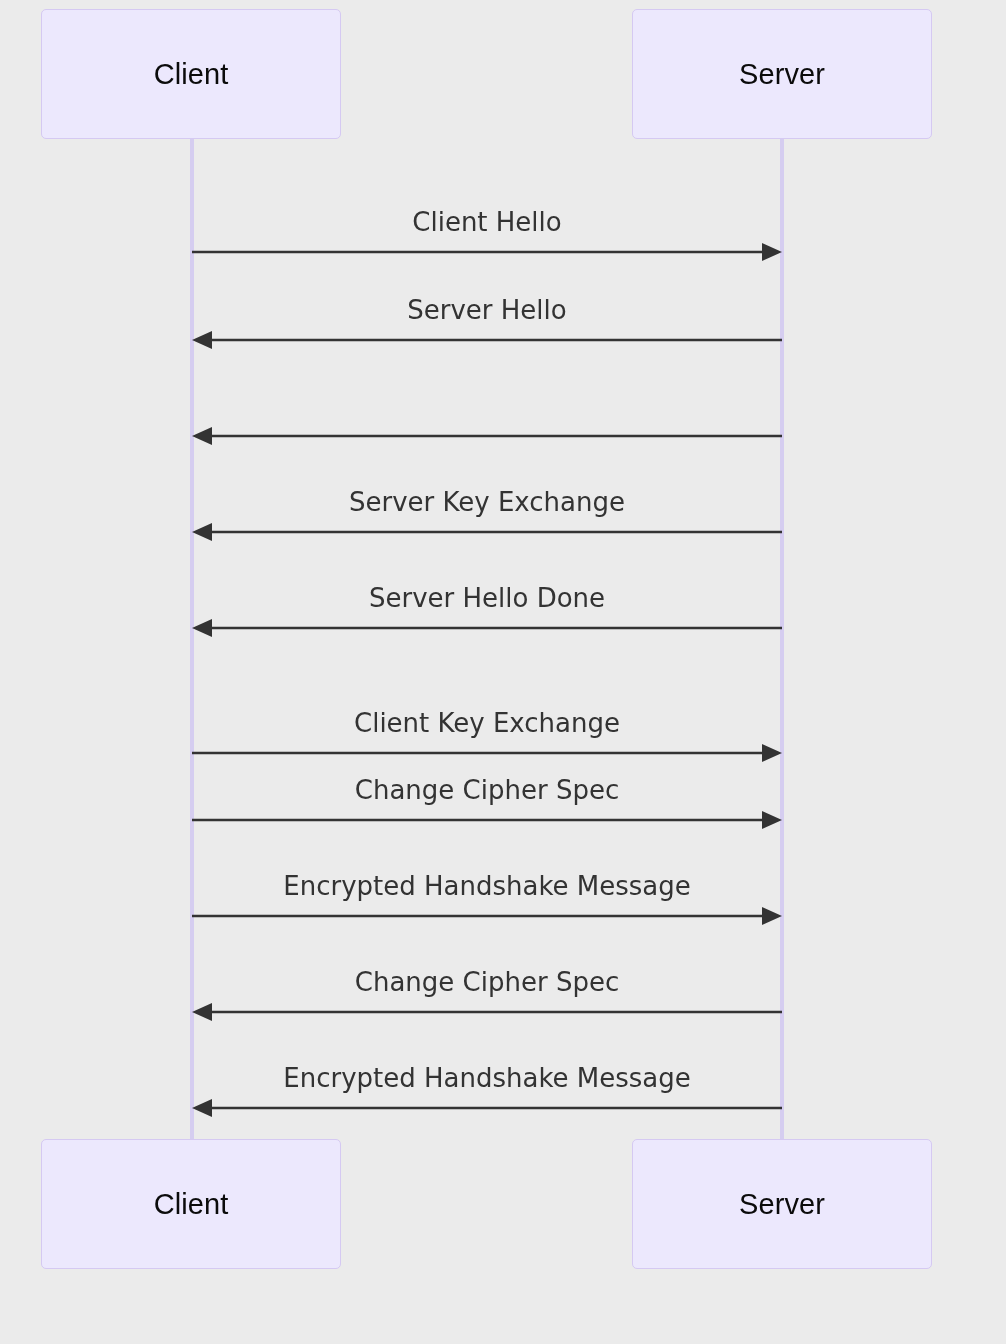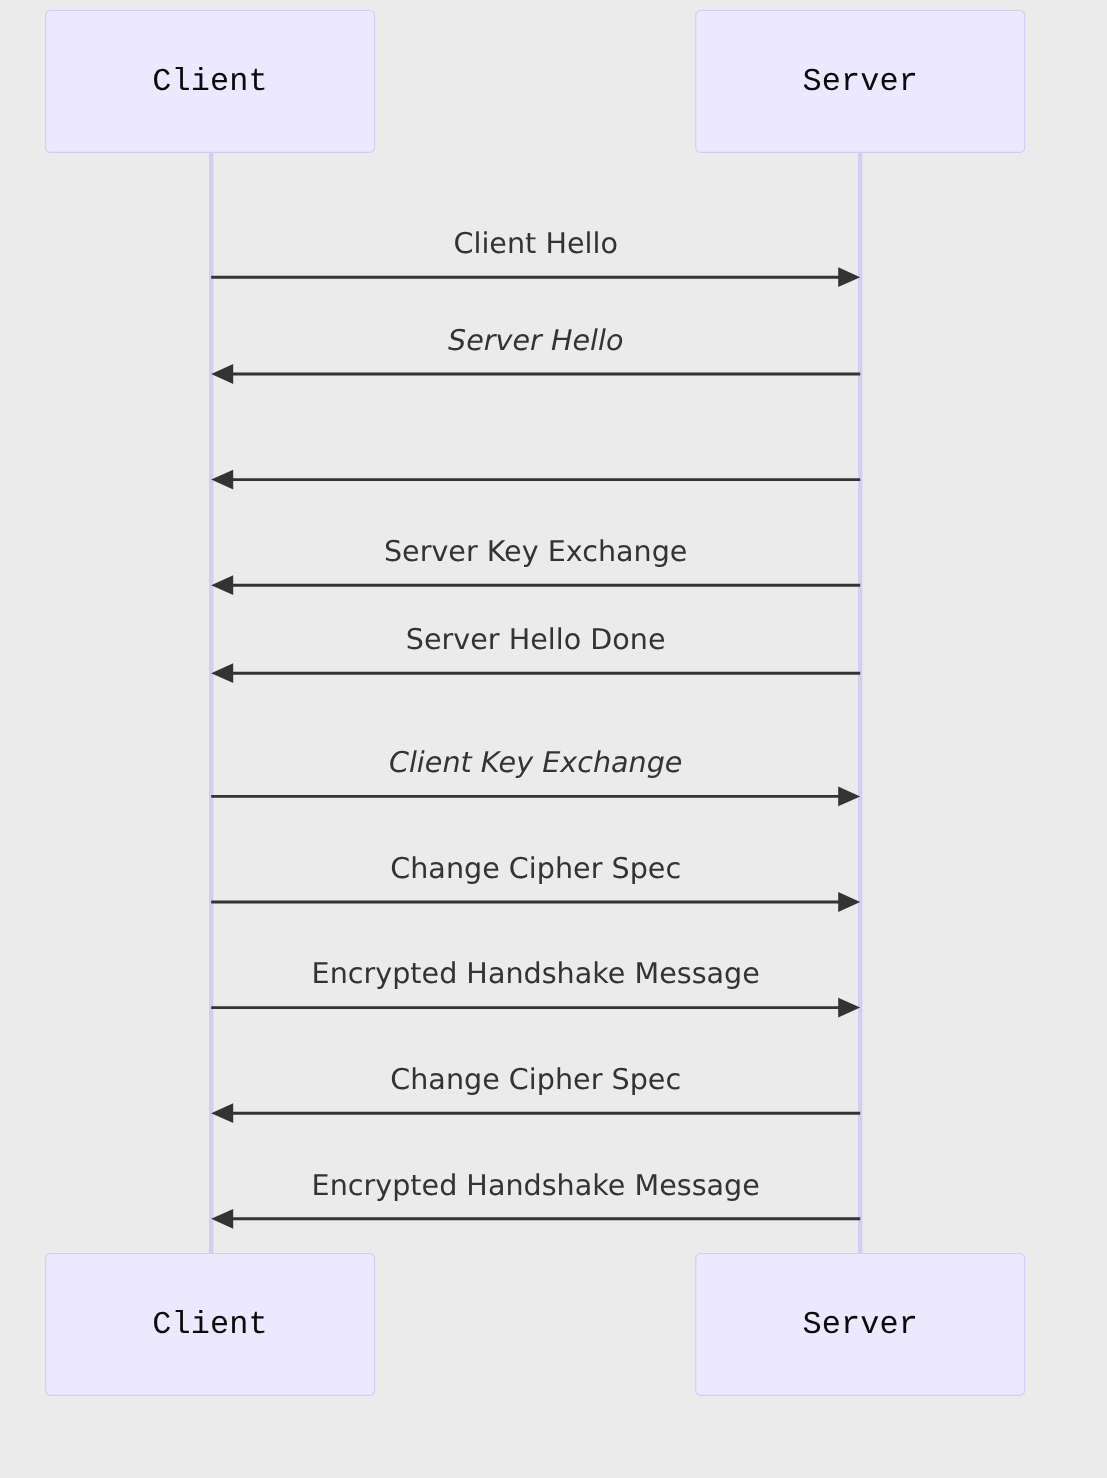--- a/index.html
+++ b/index.html
@@ -29,21 +29,21 @@
     border: 1.6px solid #D5C9F2;
     border-radius: 5px;
     display: flex;
     align-items: center;
     justify-content: center;
     z-index: 4;
   }
   .participant-label {
     font-size: 29px;
     color: #0b0b0b;
-    font-family: Liberation Mono, monospace;
+    font-family: Liberation Sans, sans-serif;
     letter-spacing: 0.1px;
     line-height: 1;
   }
   #client-box-top   { left: 41px;  top: 9px; }
   #server-box-top   { left: 632px; top: 9px; }
   #client-box-bot   { left: 41px;  top: 1139px; }
   #server-box-bot   { left: 632px; top: 1139px; }
 
   
   .lifeline {
@@ -117,21 +117,21 @@
   <div id="messages-layer">
       <div class="message" style="top: 165px;">
         <div class="message-label">Client Hello</div>
         <div class="message-arrow">
           <svg viewBox="0 0 590 18" preserveAspectRatio="none">
             <line class="arrow-line" y1="9" y2="9" x1="0" x2="572"></line>
             <polygon class="arrow-head" points="570,0 590,9 570,18"></polygon>
           </svg>
         </div>
       </div>
-      <div class="message" style="top: 253px; font-style: italic;">
+      <div class="message" style="top: 253px;">
         <div class="message-label">Server Hello</div>
         <div class="message-arrow">
           <svg viewBox="0 0 590 18" preserveAspectRatio="none">
             <line class="arrow-line" y1="9" y2="9" x1="18" x2="590"></line>
             <polygon class="arrow-head" points="20,0 0,9 20,18"></polygon>
           </svg>
         </div>
       </div>
       <div class="message" style="top: 349px;">
         <div class="message-arrow">
@@ -143,30 +143,30 @@
       </div>
       <div class="message" style="top: 445px;">
         <div class="message-label">Server Key Exchange</div>
         <div class="message-arrow">
           <svg viewBox="0 0 590 18" preserveAspectRatio="none">
             <line class="arrow-line" y1="9" y2="9" x1="18" x2="590"></line>
             <polygon class="arrow-head" points="20,0 0,9 20,18"></polygon>
           </svg>
         </div>
       </div>
-      <div class="message" style="top: 525px;">
+      <div class="message" style="top: 541px;">
         <div class="message-label">Server Hello Done</div>
         <div class="message-arrow">
           <svg viewBox="0 0 590 18" preserveAspectRatio="none">
             <line class="arrow-line" y1="9" y2="9" x1="18" x2="590"></line>
             <polygon class="arrow-head" points="20,0 0,9 20,18"></polygon>
           </svg>
         </div>
       </div>
-      <div class="message" style="top: 637px; font-style: italic;">
+      <div class="message" style="top: 666px;">
         <div class="message-label">Client Key Exchange</div>
         <div class="message-arrow">
           <svg viewBox="0 0 590 18" preserveAspectRatio="none">
             <line class="arrow-line" y1="9" y2="9" x1="0" x2="572"></line>
             <polygon class="arrow-head" points="570,0 590,9 570,18"></polygon>
           </svg>
         </div>
       </div>
       <div class="message" style="top: 733px;">
         <div class="message-label">Change Cipher Spec</div>

